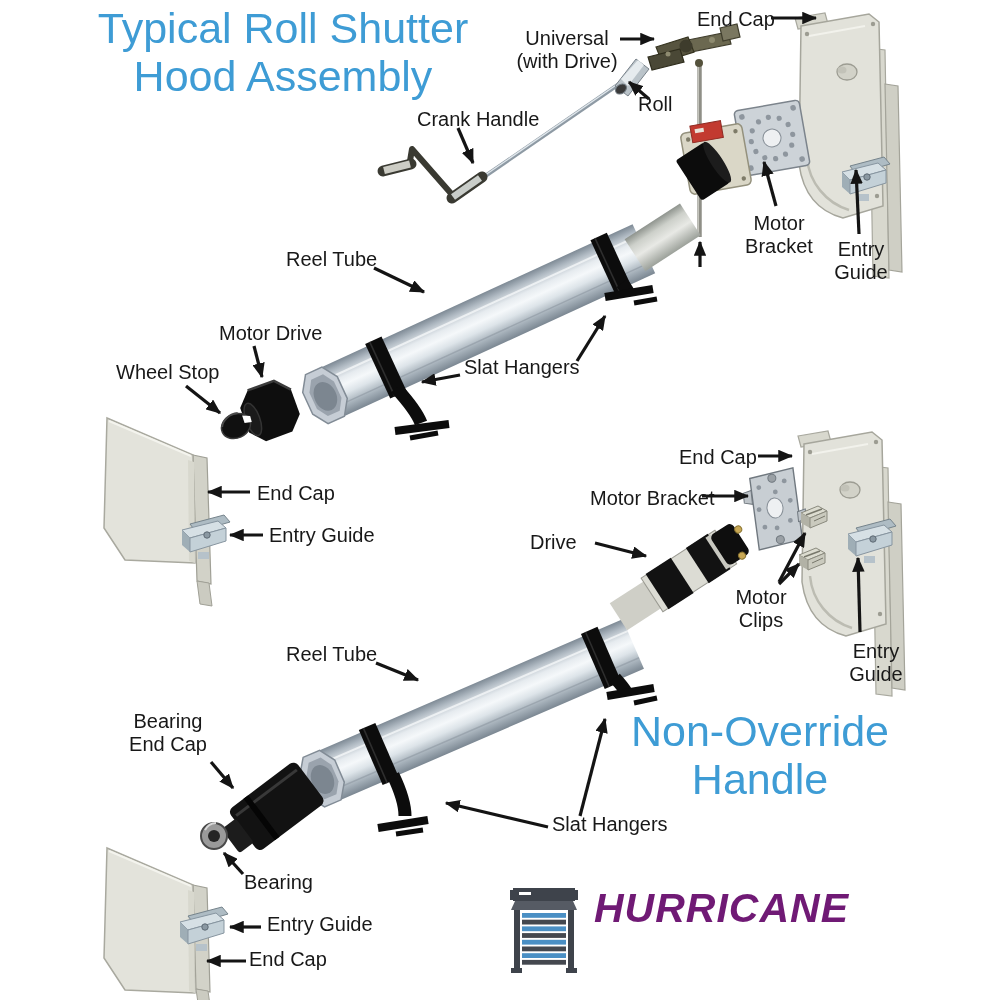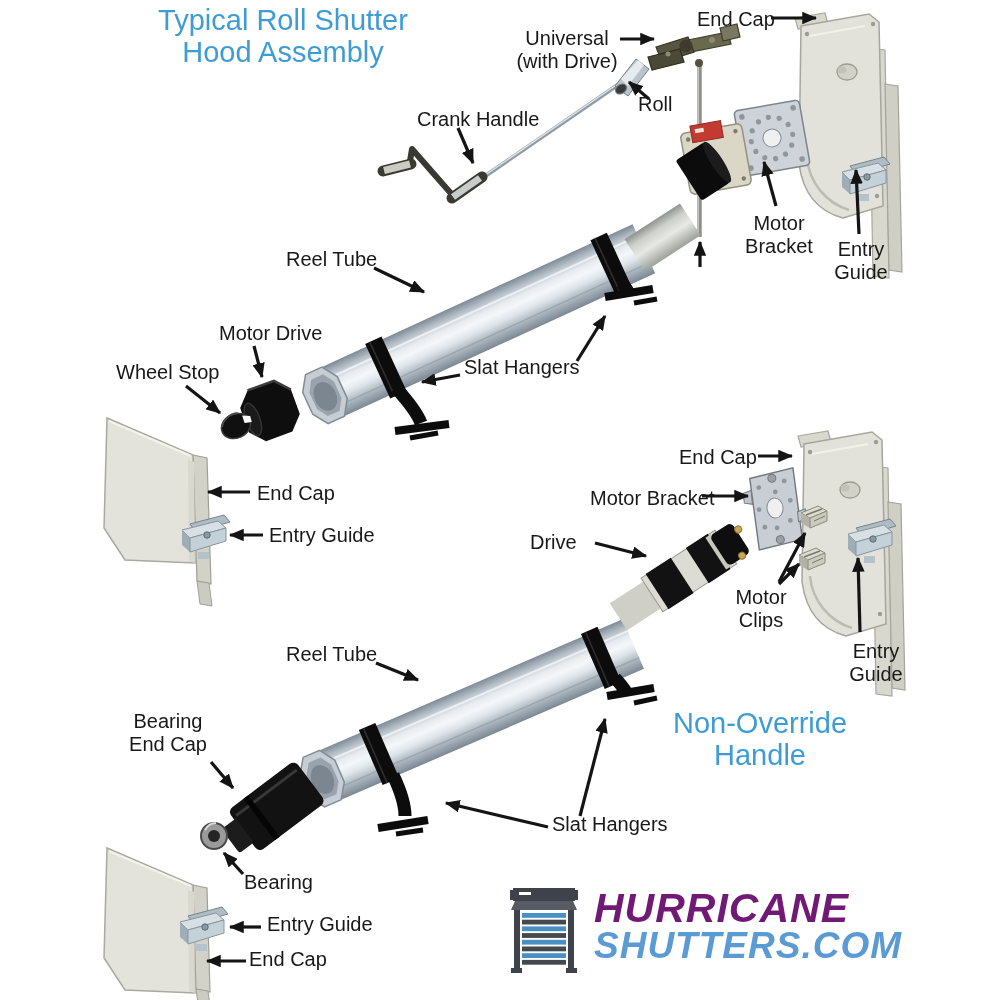--- a/index.html
+++ b/index.html
@@ -7,21 +7,21 @@
     position:relative; width:1000px; height:1000px; background:#ffffff;
     overflow:hidden; font-family:"Liberation Sans", sans-serif;
   }
   .stage svg.art { position:absolute; left:0; top:0; }
   .lbl {
     position:absolute; font-size:20px; line-height:1.14; color:#181818;
     white-space:pre-line; font-family:"Liberation Sans", sans-serif;
   }
   .c { text-align:center; }
   .hd {
-    position:absolute; color:#3e9cd5; font-size:29px; line-height:1.12;
+    position:absolute; color:#3e9cd5; font-size:43px; line-height:1.12;
     white-space:pre-line; font-family:"Liberation Sans", sans-serif;
   }
   .logo { position:absolute; left:510px; top:888px; display:flex; align-items:flex-start; }
   .logo .mark { flex:0 0 auto; }
   .logo .words { margin-left:10px; font-style:italic; font-weight:bold; }
   .logo .top  { font-size:41px; letter-spacing:1px; color:#701a75; line-height:1.0; }
   .logo .bot  { font-size:37px; letter-spacing:1px; color:#5b9bd3; line-height:1.0; margin-top:-2px; }
   .ar { stroke:#141414; stroke-width:3.2; marker-end:url(#ah); }
   .ft { stroke:#0c0c0c; }
 </style>
@@ -381,17 +381,16 @@
       <rect x="12" y="51.8" width="44" height="4.8" fill="#4A8FC4"></rect>
       <rect x="12" y="58.5" width="44" height="4.8" fill="#44484F"></rect>
       <rect x="12" y="65.2" width="44" height="4.8" fill="#4A8FC4"></rect>
       <rect x="12" y="71.9" width="44" height="4.8" fill="#44484F"></rect>
     </g>
     <rect x="1" y="80" width="11" height="5" fill="#3E434B"></rect>
     <rect x="56" y="80" width="11" height="5" fill="#3E434B"></rect>
   </svg>
   <div class="words">
     <div class="top">HURRICANE</div>
-    <div class="bot">SHUTTERS.COM</div>
   </div>
 </div>
 
 </div>
 
 </body></html>

